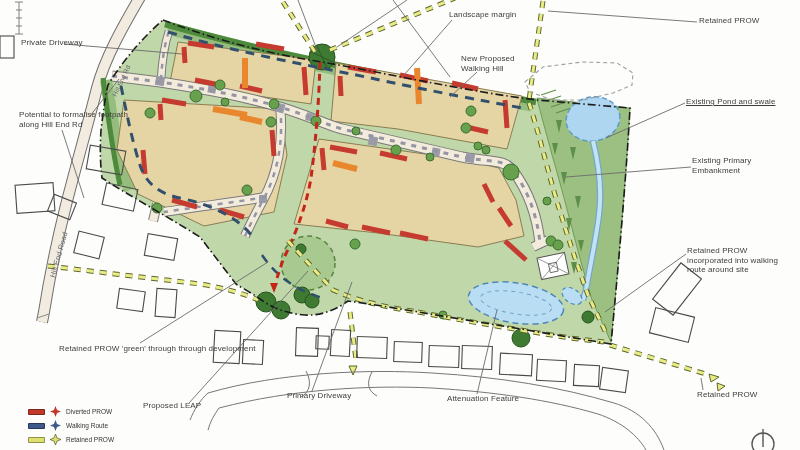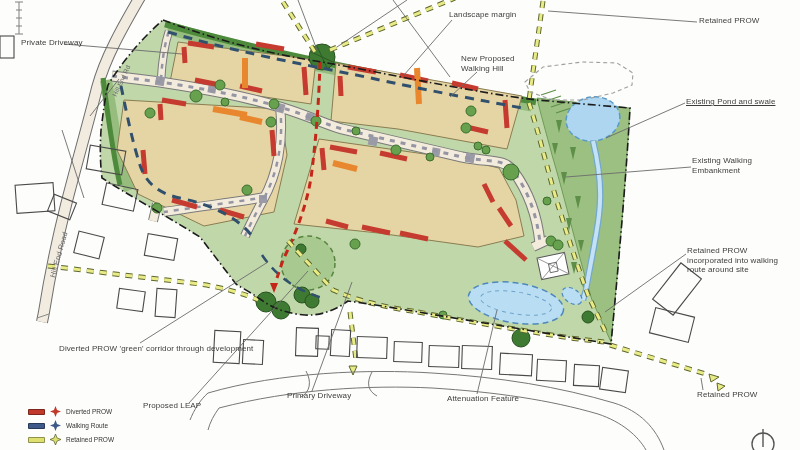--- a/index.html
+++ b/index.html
@@ -313,27 +313,28 @@
     <line x1="19" y1="2" x2="19" y2="34"></line>
     <line x1="15" y1="2" x2="23" y2="2"></line>
         <line x1="16" y1="10" x2="22" y2="10"></line>
     <line x1="16" y1="18" x2="22" y2="18"></line>
         <line x1="16" y1="26" x2="22" y2="26"></line>
     <line x1="15" y1="34" x2="23" y2="34"></line>
   </g>
 </svg>
 
 <div class="lbl nowrap" style="left:21px;top:38px;">Private Driveway</div>
+<div class="lbl" style="left:19px;top:110px;width:118px;">Potential to formalise footpath along Hill End Rd</div>
 <div class="lbl nowrap" style="left:449px;top:10px;">Landscape margin</div>
 <div class="lbl nowrap" style="left:699px;top:16px;">Retained PROW</div>
 <div class="lbl" style="left:461px;top:54px;width:64px;">New Proposed Walking Hill</div>
 <div class="lbl nowrap" style="left:686px;top:97px;text-decoration:underline;">Existing Pond and swale</div>
-<div class="lbl" style="left:692px;top:156px;width:86px;">Existing Walking Embankment</div>
+<div class="lbl" style="left:692px;top:156px;width:86px;">Existing Primary Embankment</div>
 <div class="lbl" style="left:687px;top:246px;width:108px;">Retained PROW incorporated into walking route around site</div>
-<div class="lbl nowrap" style="left:59px;top:344px;">Diverted PROW 'green' corridor through development</div>
+<div class="lbl nowrap" style="left:59px;top:344px;">Retained PROW 'green' through through development</div>
 <div class="lbl nowrap" style="left:143px;top:401px;">Proposed LEAP</div>
 <div class="lbl nowrap" style="left:287px;top:391px;">Primary Driveway</div>
 <div class="lbl nowrap" style="left:447px;top:394px;">Attenuation Feature</div>
 <div class="lbl nowrap" style="left:697px;top:390px;">Retained PROW</div>
 
 <div class="lbl nowrap rot" style="left:48px;top:276px;font-size:7.5px;transform:rotate(-74deg);">Hill End Road</div>
 <div class="lbl nowrap rot" style="left:110px;top:94px;font-size:6.5px;transform:rotate(-65deg);">Hill End Rd</div>
 
 <div id="legend">
   <div class="leg-row">

